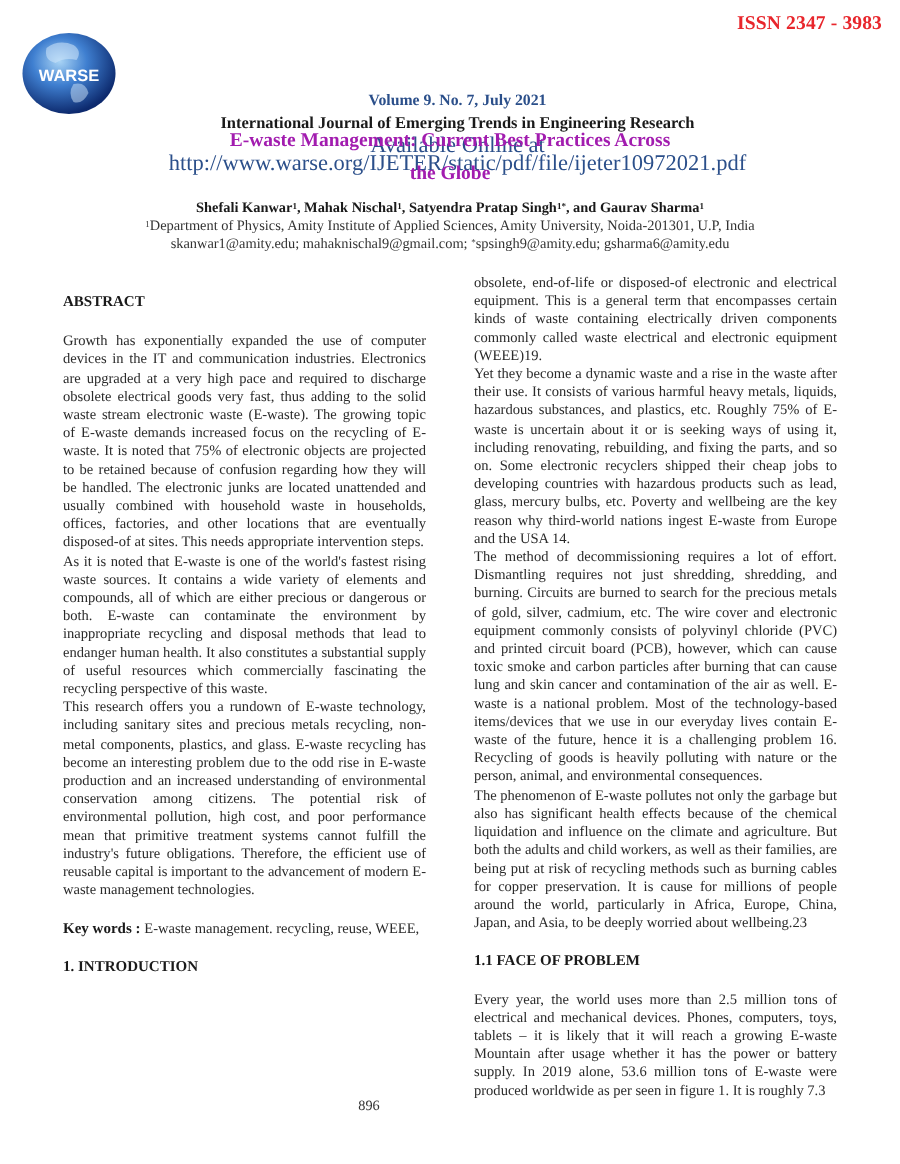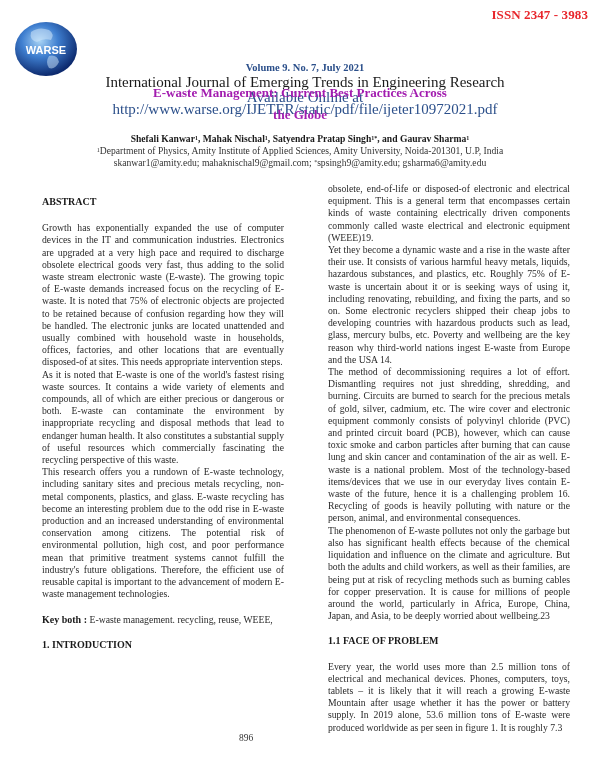--- a/index.html
+++ b/index.html
@@ -3,21 +3,21 @@
 <meta charset="utf-8">
 <style>
   html, body { margin: 0; padding: 0; background: #ffffff; }
   body { width: 600px; height: 776px; position: relative; overflow: hidden;
          font-family: "Liberation Serif", serif; color: #222; }
   .issn { position: absolute; top: 7px; right: 12px; color: #e8262c; font-weight: bold;
           font-size: 13px; letter-spacing: 0.1px; }
   .logo { position: absolute; left: 13px; top: 20px; width: 66px; height: 58px; }
   .masthead { position: absolute; left: 90px; width: 430px; top: 18px; text-align: center; margin-top: 44px; }
   .vol { color: #2b4f8a; font-weight: bold; font-size: 10.5px; line-height: 12px; }
-  .journal { color: #1a1a1a; font-weight: normal; font-size: 15px; line-height: 17px; }
+  .journal { color: #1a1a1a; font-weight: bold; font-size: 11px; line-height: 17px; }
   .online { color: #2b4f8a; font-weight: normal; font-size: 15px; line-height: 12px; }
   .doi { color: #1a1a1a; font-weight: bold; font-size: 9.6px; line-height: 12px; }
   .title { position: absolute; left: 60px; width: 480px; top: 82px; text-align: center;
            font-weight: bold; font-size: 13px; line-height: 22px; color: #a21caf; }
   .authors { position: absolute; left: 40px; width: 520px; top: 133px; text-align: center;
              font-weight: bold; font-size: 9.6px; line-height: 12px; color: #1a1a1a; }
   .affil { position: absolute; left: 30px; width: 540px; top: 145px; text-align: center;
            font-size: 9.6px; line-height: 12px; color: #333; }
   .emails { position: absolute; left: 30px; width: 540px; top: 157px; text-align: center;
             font-size: 9.6px; line-height: 12px; color: #333; }
@@ -68,27 +68,27 @@
 
 <div class="emails"><span>skanwar1@amity.edu; mahaknischal9@gmail.com; </span><sup>*</sup><span>spsingh9@amity.edu; gsharma6@amity.edu</span></div>
 
 <div class="col left" style="top: 196px;">
   <p class="h">ABSTRACT</p>
   <div style="height: 14px;"></div>
   <p>Growth has exponentially expanded the use of computer devices in the IT and communication industries. Electronics are upgraded at a very high pace and required to discharge obsolete electrical goods very fast, thus adding to the solid waste stream electronic waste (E-waste). The growing topic of E-waste demands increased focus on the recycling of E-waste. It is noted that 75% of electronic objects are projected to be retained because of confusion regarding how they will be handled. The electronic junks are located unattended and usually combined with household waste in households, offices, factories, and other locations that are eventually disposed-of at sites. This needs appropriate intervention steps.</p>
   <p>As it is noted that E-waste is one of the world's fastest rising waste sources. It contains a wide variety of elements and compounds, all of which are either precious or dangerous or both. E-waste can contaminate the environment by inappropriate recycling and disposal methods that lead to endanger human health. It also constitutes a substantial supply of useful resources which commercially fascinating the recycling perspective of this waste.</p>
   <p>This research offers you a rundown of E-waste technology, including sanitary sites and precious metals recycling, non-metal components, plastics, and glass. E-waste recycling has become an interesting problem due to the odd rise in E-waste production and an increased understanding of environmental conservation among citizens. The potential risk of environmental pollution, high cost, and poor performance mean that primitive treatment systems cannot fulfill the industry's future obligations. Therefore, the efficient use of reusable capital is important to the advancement of modern E-waste management technologies.</p>
   <div style="height: 13px;"></div>
-  <p><span class="h">Key both : </span><span>E-waste management. recycling, reuse, WEEE,</span></p>
+  <p><span class="h">Key words : </span><span>E-waste management. recycling, reuse, WEEE,</span></p>
   <div style="height: 13px;"></div>
   <p class="h">1. INTRODUCTION</p>
   <div style="height: 13px;"></div>
 </div>
 
-<div class="col right" style="top: 183px; margin-left: 12px;">
+<div class="col right" style="top: 183px;">
   <p>obsolete, end-of-life or disposed-of electronic and electrical equipment. This is a general term that encompasses certain kinds of waste containing electrically driven components commonly called waste electrical and electronic equipment (WEEE)19.</p>
   <p>Yet they become a dynamic waste and a rise in the waste after their use. It consists of various harmful heavy metals, liquids, hazardous substances, and plastics, etc. Roughly 75% of E-waste is uncertain about it or is seeking ways of using it, including renovating, rebuilding, and fixing the parts, and so on. Some electronic recyclers shipped their cheap jobs to developing countries with hazardous products such as lead, glass, mercury bulbs, etc. Poverty and wellbeing are the key reason why third-world nations ingest E-waste from Europe and the USA 14.</p>
   <p>The method of decommissioning requires a lot of effort. Dismantling requires not just shredding, shredding, and burning. Circuits are burned to search for the precious metals of gold, silver, cadmium, etc. The wire cover and electronic equipment commonly consists of polyvinyl chloride (PVC) and printed circuit board (PCB), however, which can cause toxic smoke and carbon particles after burning that can cause lung and skin cancer and contamination of the air as well. E-waste is a national problem. Most of the technology-based items/devices that we use in our everyday lives contain E-waste of the future, hence it is a challenging problem 16. Recycling of goods is heavily polluting with nature or the person, animal, and environmental consequences.</p>
   <p>The phenomenon of E-waste pollutes not only the garbage but also has significant health effects because of the chemical liquidation and influence on the climate and agriculture. But both the adults and child workers, as well as their families, are being put at risk of recycling methods such as burning cables for copper preservation. It is cause for millions of people around the world, particularly in Africa, Europe, China, Japan, and Asia, to be deeply worried about wellbeing.23</p>
   <div style="height: 13px;"></div>
   <p class="h">1.1  FACE OF PROBLEM</p>
   <div style="height: 13px;"></div>
   <p>Every year, the world uses more than 2.5 million tons of electrical and mechanical devices. Phones, computers, toys, tablets – it is likely that it will reach a growing E-waste Mountain after usage whether it has the power or battery supply. In 2019 alone, 53.6 million tons of E-waste were produced worldwide as per seen in figure 1. It is roughly 7.3</p>
 </div>
 

